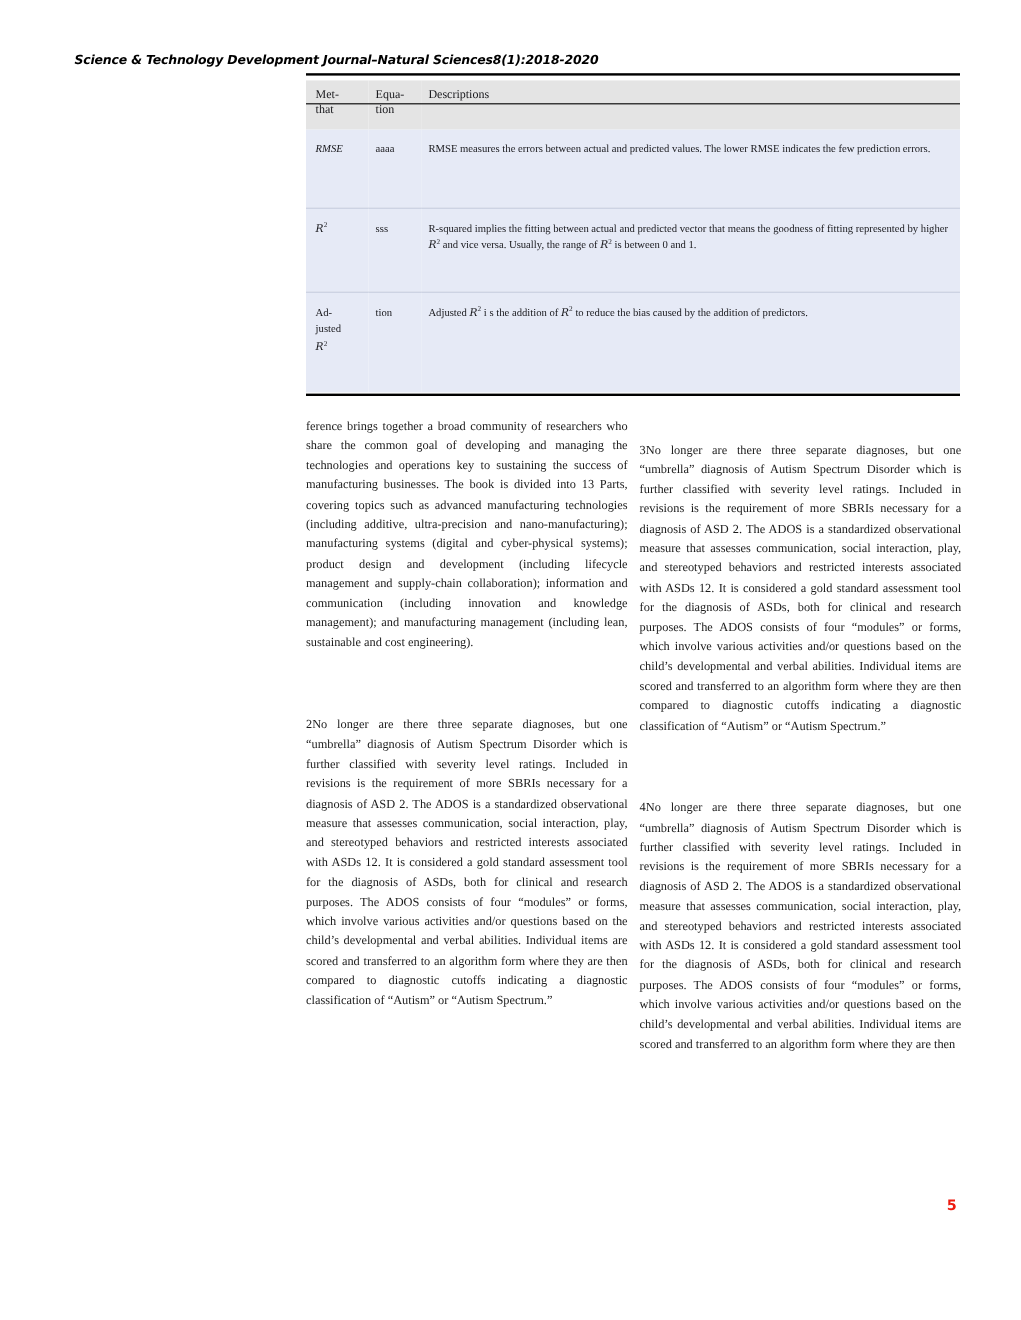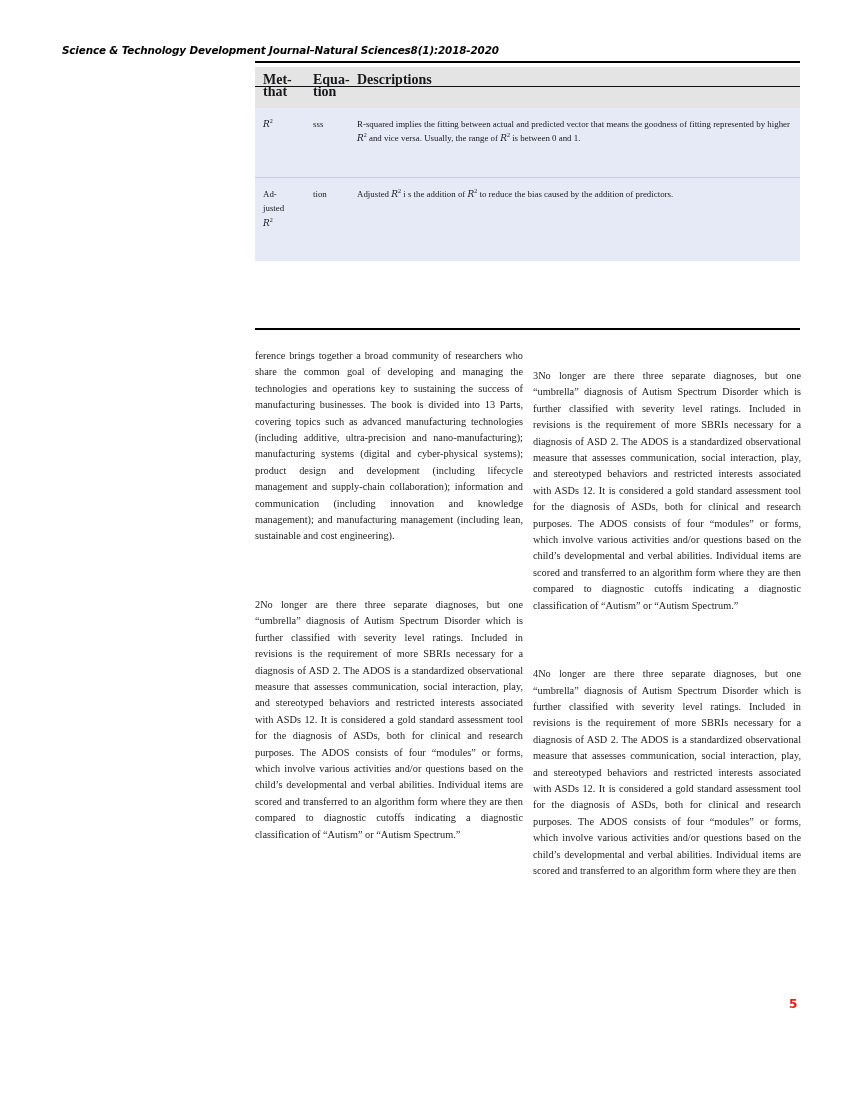--- a/index.html
+++ b/index.html
@@ -67,25 +67,25 @@
 
   table.metrics {
     width: 545px;
     border-collapse: collapse;
     table-layout: fixed;
     font-size: 8.9px;
     color: #18181c;
   }
   table.metrics thead th {
     background: #e4e4e4;
-    font-weight: bold;
+    font-weight: normal;
     text-align: left;
     vertical-align: top;
     padding: 7px 6px 9px 6px;
-    font-size: 14px;
+    font-size: 10px;
     line-height: 12.4px;
     border: none;
   }
   table.metrics thead th:first-child { padding-left: 8px; }
 
   table.metrics tbody td {
     background: #e6eaf6;
     vertical-align: top;
     padding: 9px 6px 8px 6px;
     line-height: 14.6px;
@@ -203,20 +203,27 @@
           </th>
           <th>
             <span>Equa-</span><br>
             <span>tion</span>
           </th>
           <th>Descriptions</th>
         </tr>
       </thead>
       <tbody>
 
+        <tr class="row-rmse">
+          <td>
+            <span class="metric-italic">RMSE</span>
+          </td>
+          <td>aaaa</td>
+          <td class="desc">RMSE measures the errors between actual and predicted values. The lower RMSE indicates the few prediction errors.</td>
+        </tr>
 
         <tr class="row-r2">
           <td>
             <span class="mathvar">R</span><sup class="sq">2</sup>
           </td>
           <td>sss</td>
           <td class="desc"><span>R-squared implies the fitting between actual and predicted vector that means the goodness of fitting represented by higher </span><span class="mathvar">R</span><sup class="sq">2</sup><span> and vice versa. Usually, the range of </span><span class="mathvar">R</span><sup class="sq">2</sup><span> is between 0 and 1.</span></td>
         </tr>
 
         <tr class="row-adj">

